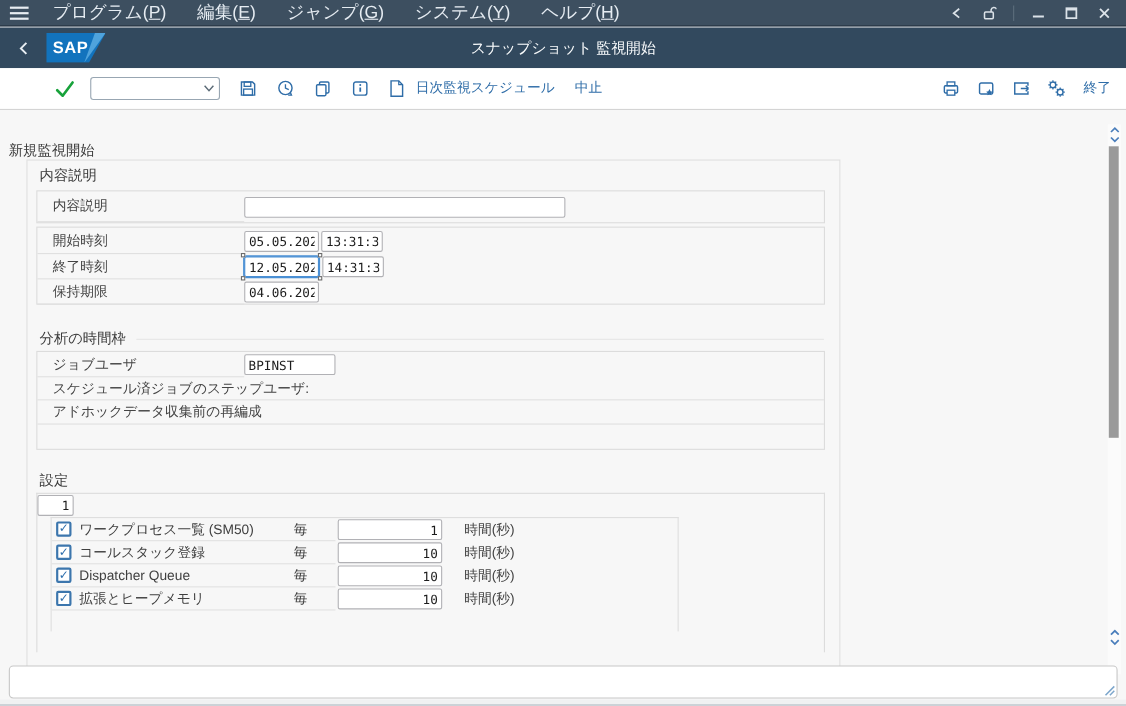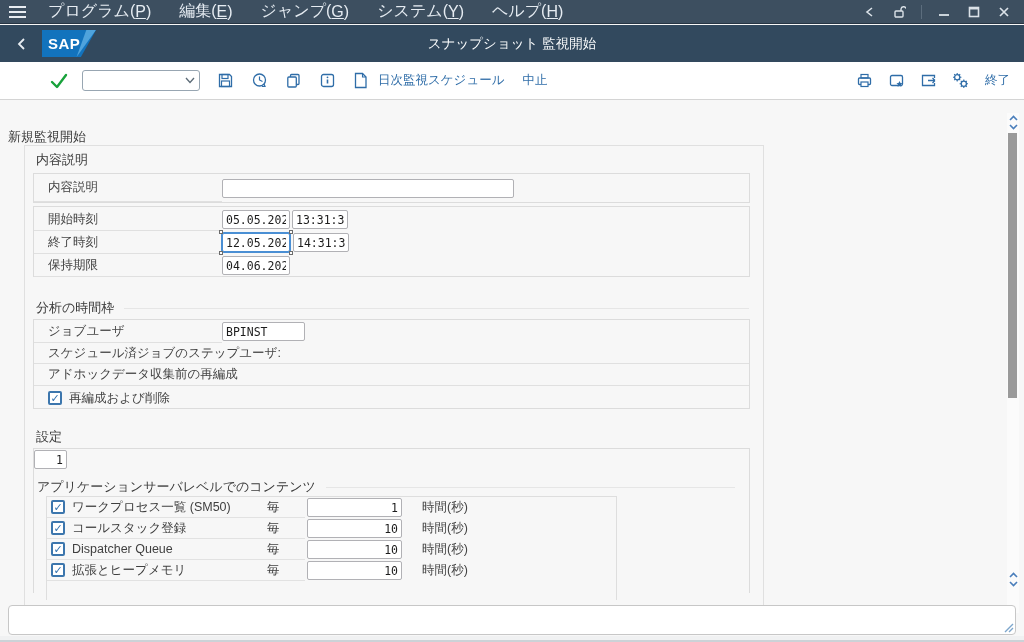--- a/index.html
+++ b/index.html
@@ -309,36 +309,28 @@
         <div class="frow" style="height:23px;">
           <div class="labelcell">ジョブユーザ</div>
           <input class="val" style="width: 83px;" value="BPINST">
         </div>
         <div class="frow fullline" style="height:21px; padding-left:14px;">
           <span class="flabel">スケジュール済ジョブのステップユーザ:</span>
         </div>
         <div class="frow fullline" style="height:22px; padding-left:14px;">
           <span class="flabel">アドホックデータ収集前の再編成</span>
         </div>
-        <div class="frow" style="height:24px; padding-left:14px; gap:7px;">
-          <span class="cb checked"></span>
-          <span class="flabel">再編成および削除</span>
-        </div>
       </div>
 
       <div class="title-row" style="margin-top:19px;">
         <div class="sec-title">設定</div>
       </div>
       <div class="sec-box" style="margin-top:2px; height:145px; border-bottom:none;">
         <div class="frow" style="height:21px;">
           <input class="val ral" style="width: 33px;" value="1">
-        </div>
-        <div class="title-row" style="margin-top:8px;">
-          <div class="sec-title" style="margin-left:3px;">アプリケーションサーバレベルでのコンテンツ</div>
-          <div class="tline"></div>
         </div>
         <div class="nested-box" style="height:104px;">
           <div class="cbrow">
             <div class="cbcell">
               <span class="cb checked"></span>
               <span class="flabel">ワークプロセス一覧 (SM50)</span>
               <span class="flabel every">毎</span>
             </div>
             <input class="val ral" value="1" style="">
             <span class="unit">時間(秒)</span>

